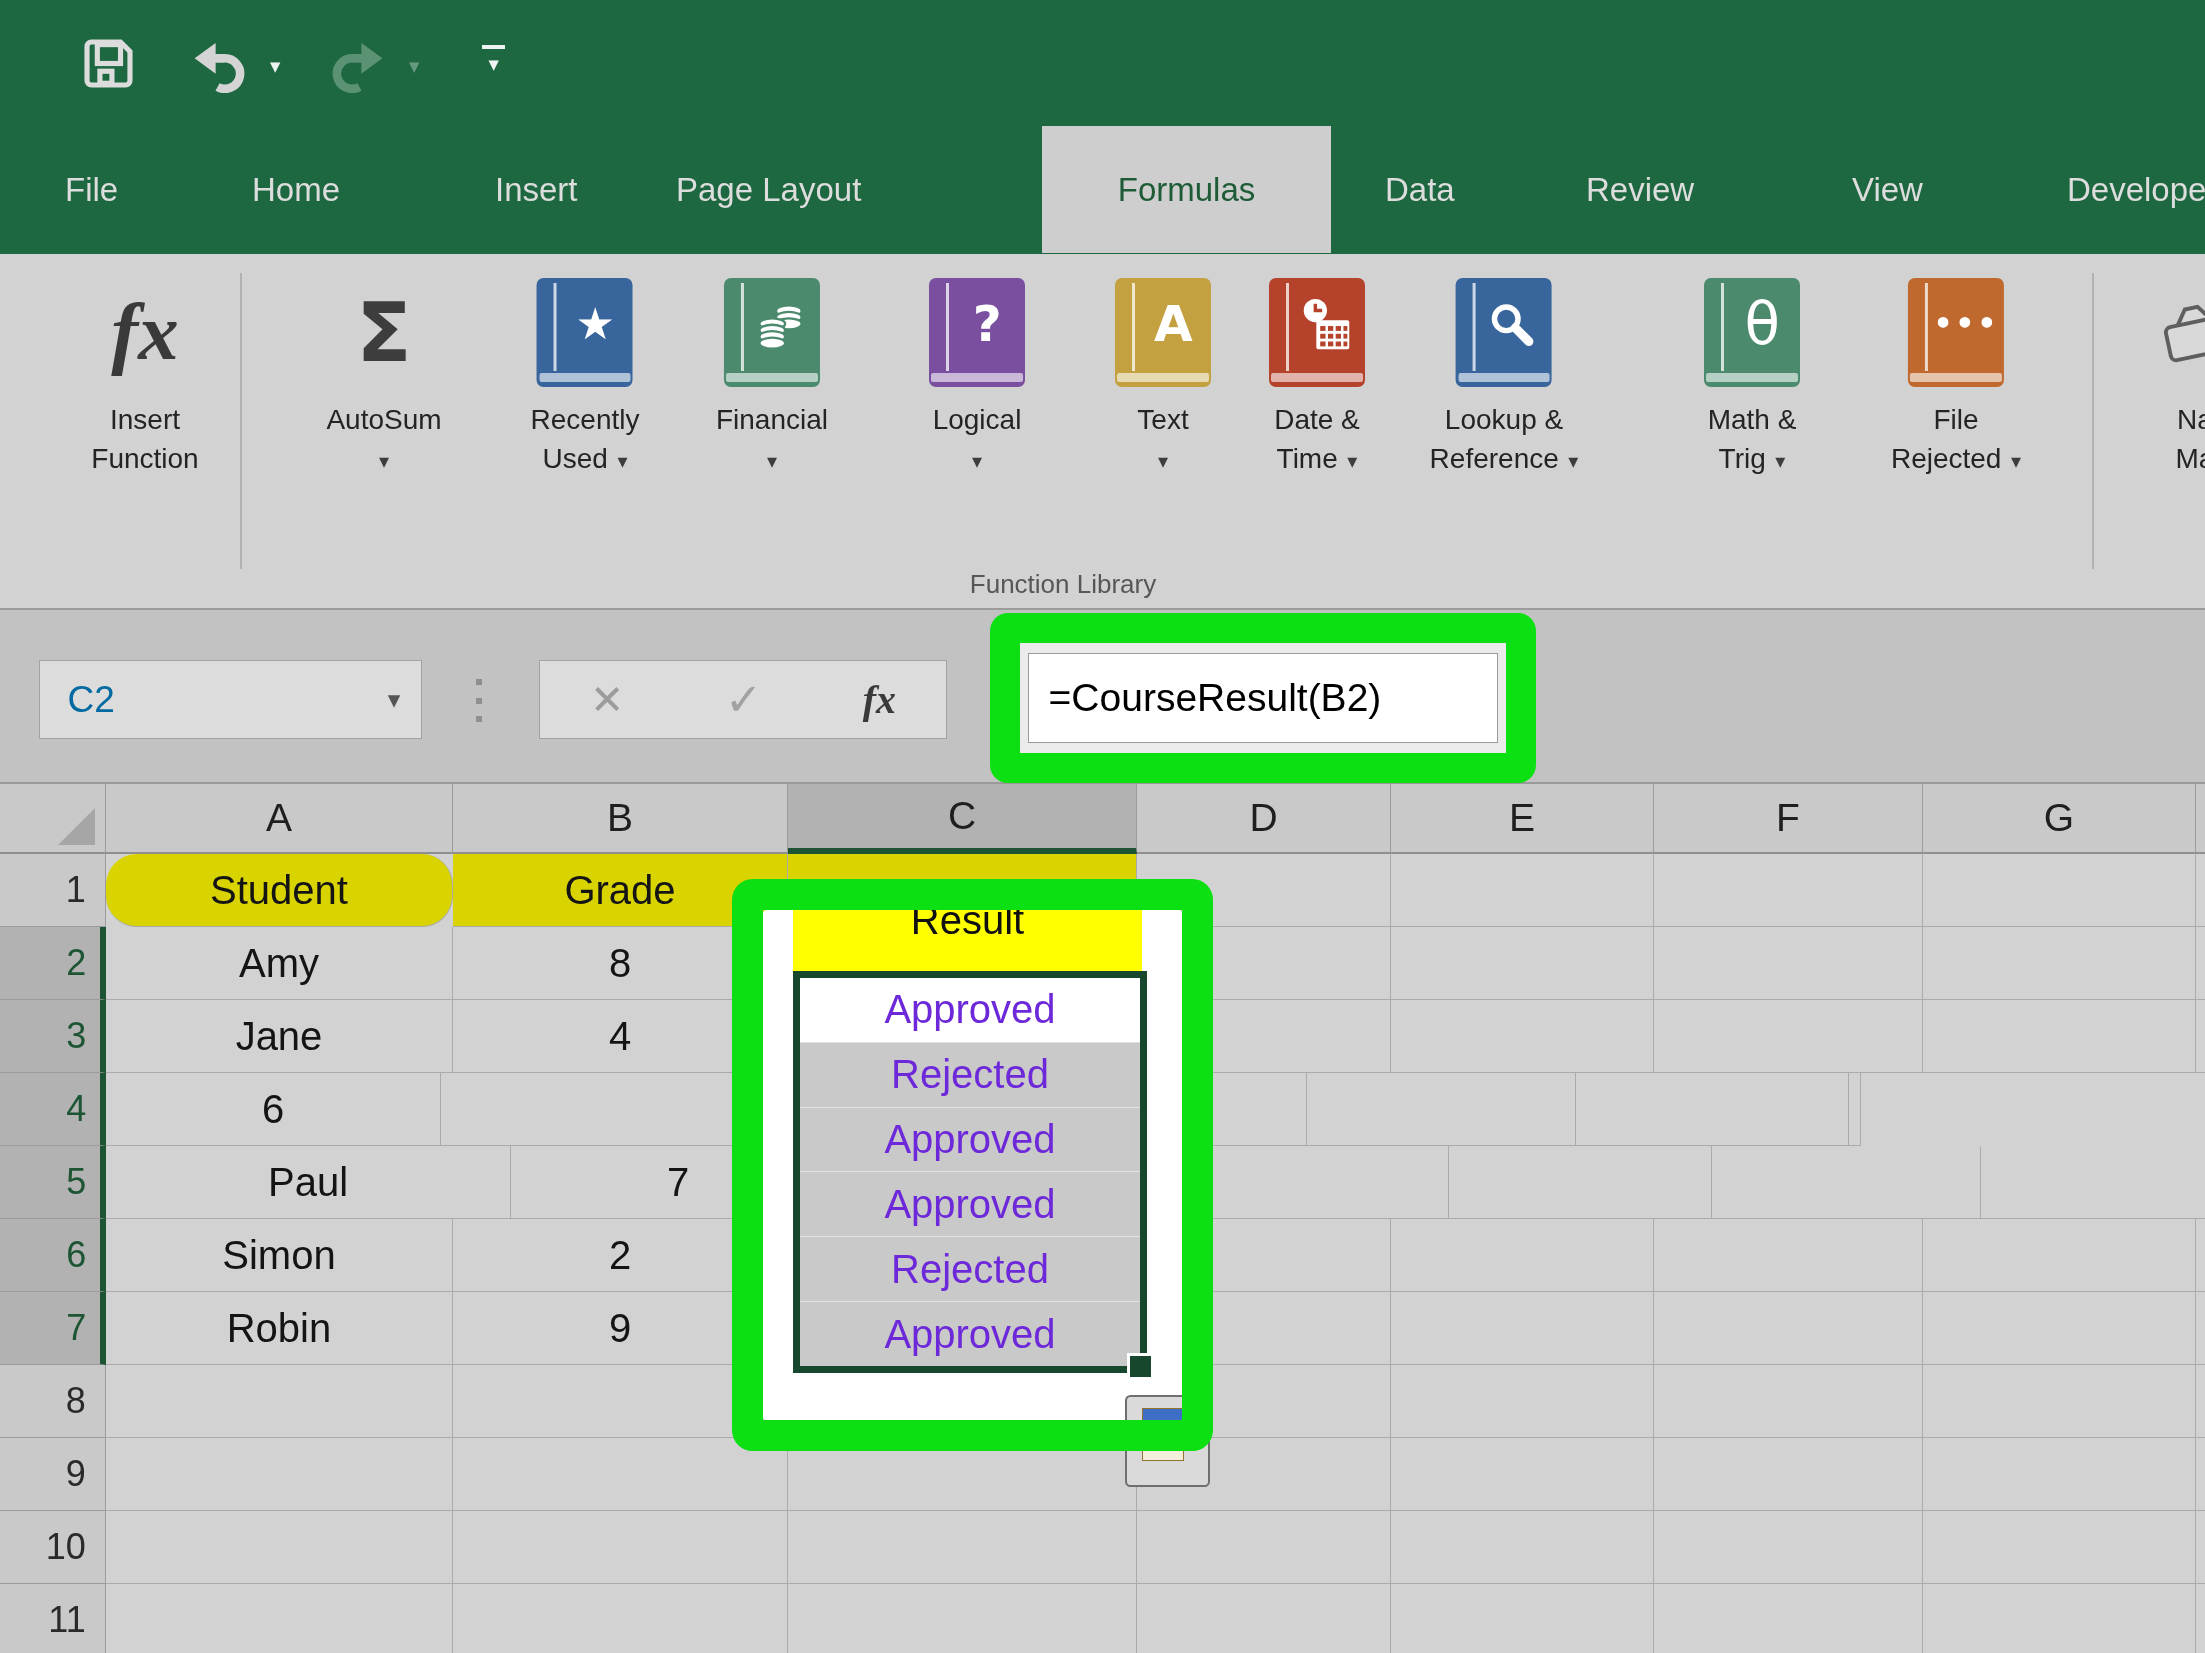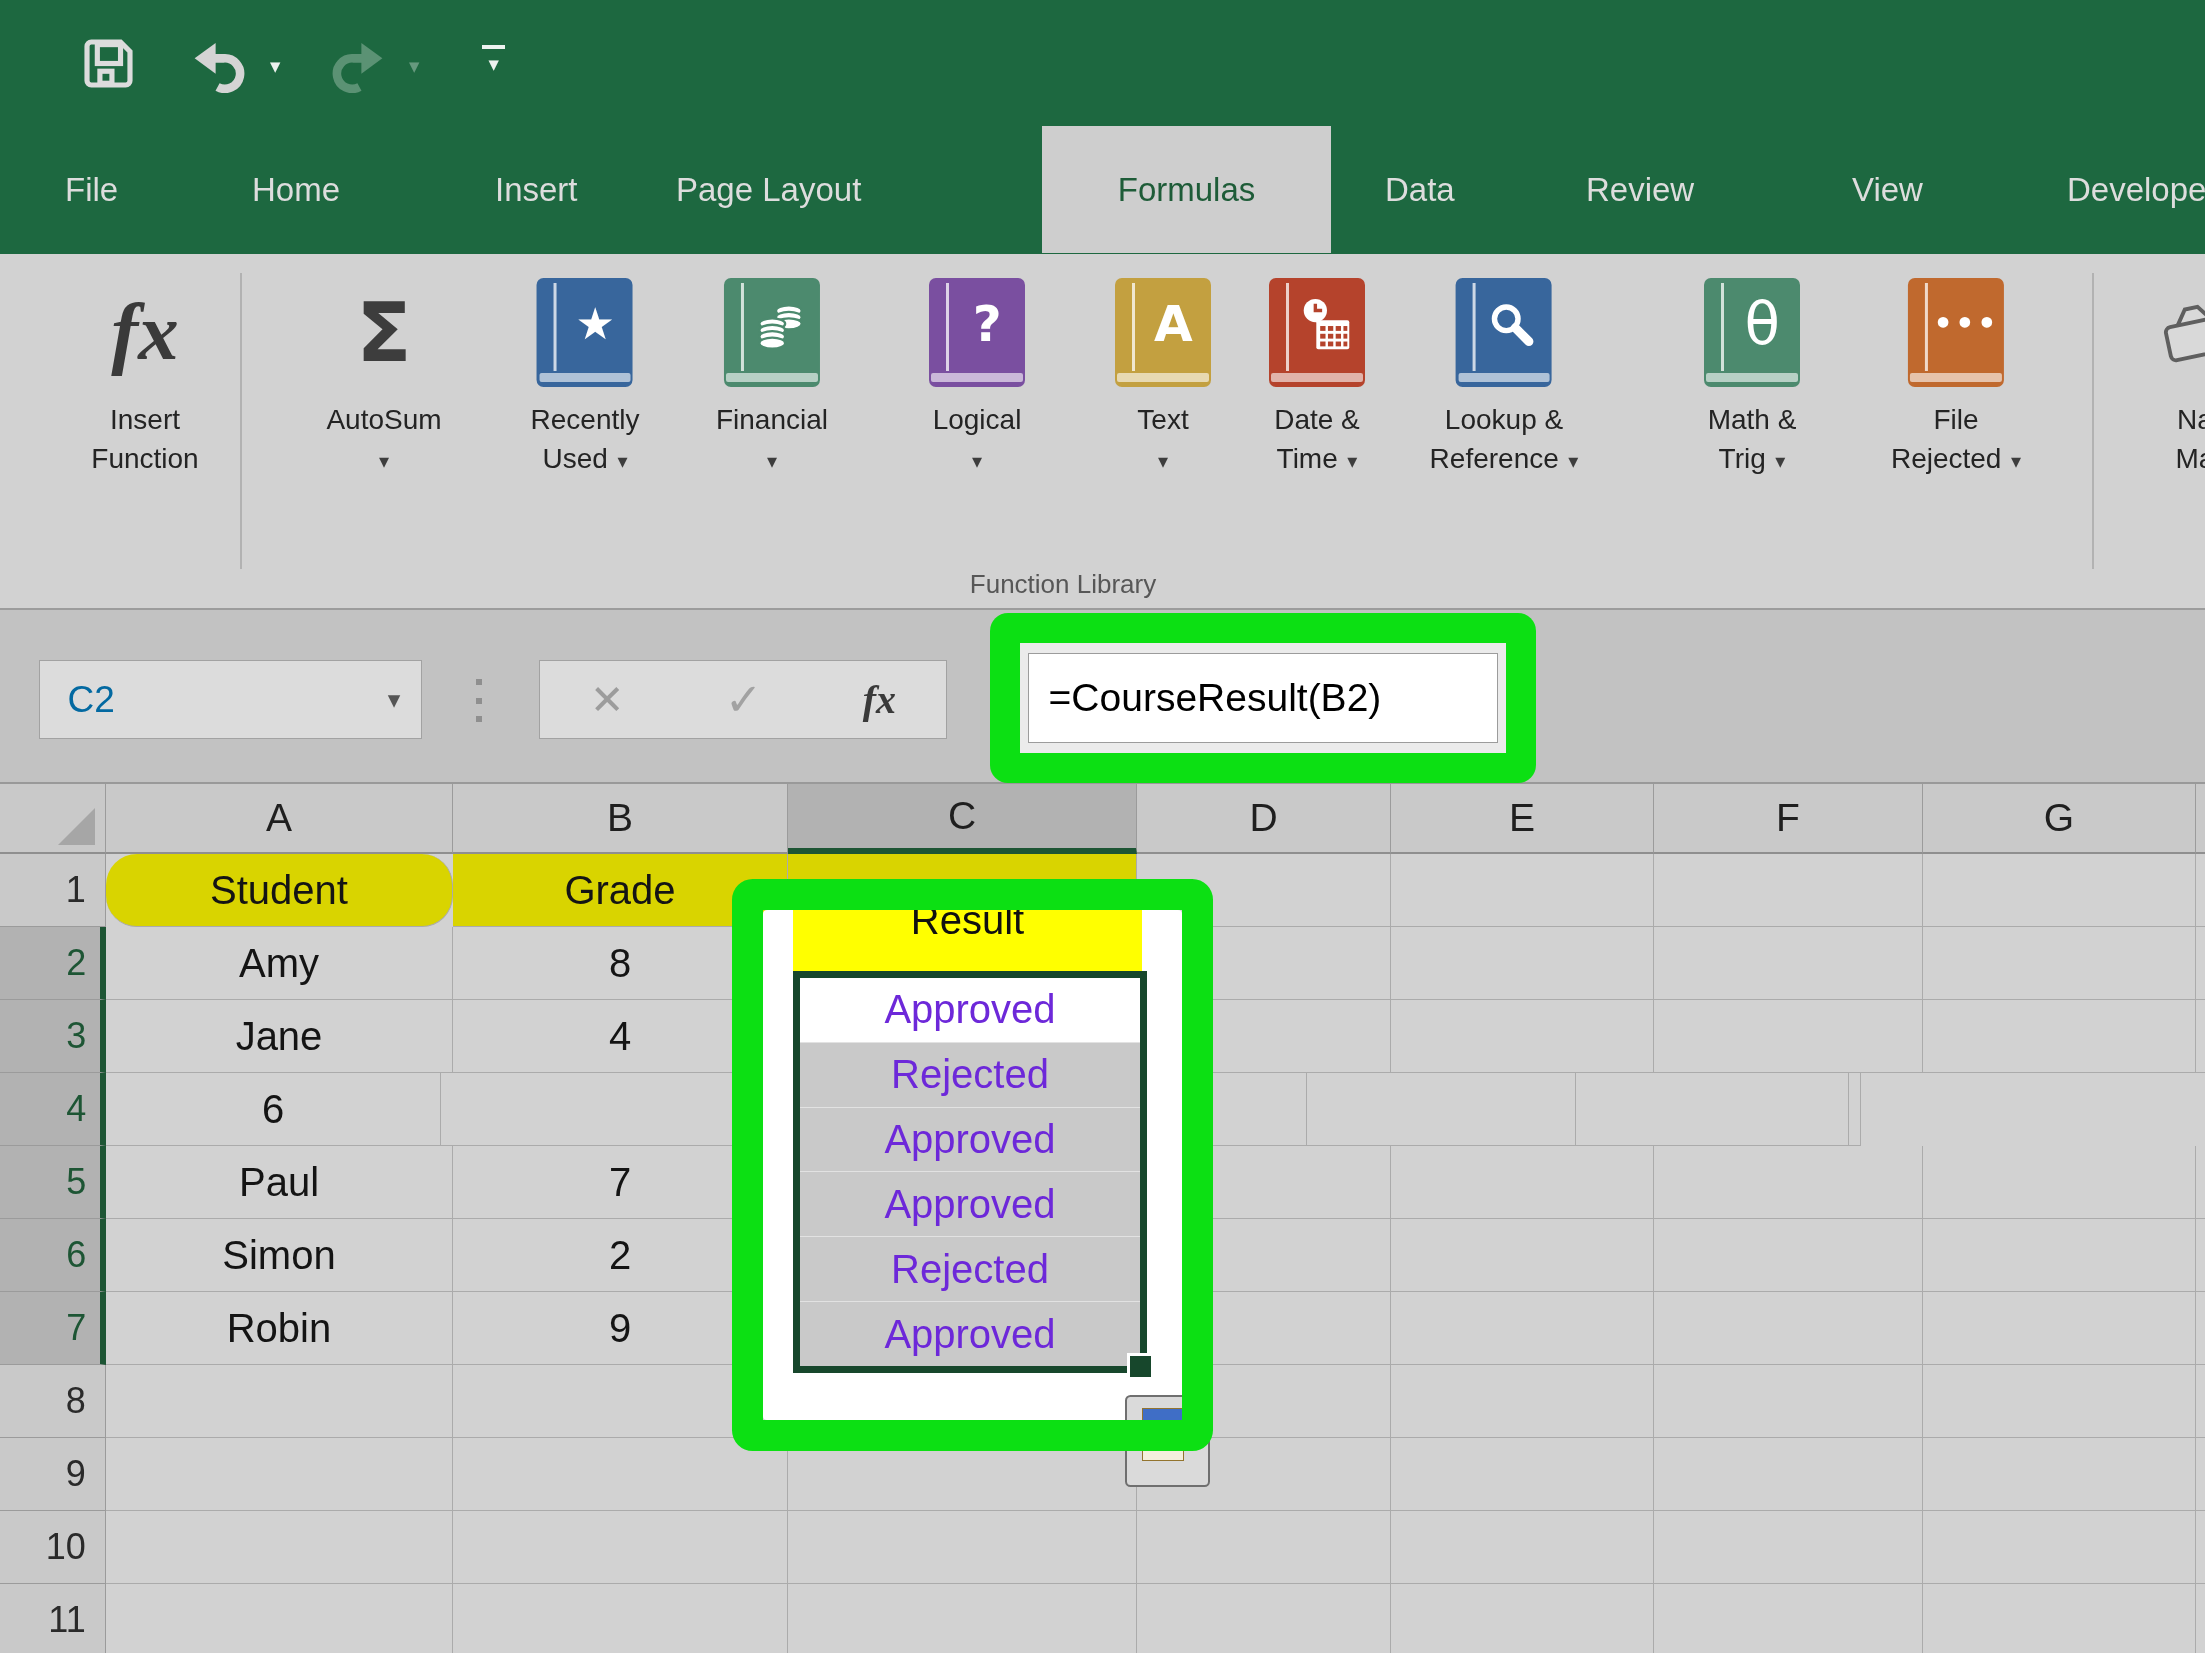--- a/index.html
+++ b/index.html
@@ -410,21 +410,21 @@
         <div class="cell" style="width: 335px;">6</div>
         <div class="cell" style="width: 349px;"></div>
         <div class="cell" style="width: 254px;"></div>
         <div class="cell" style="width: 263px;"></div>
         <div class="cell" style="width: 269px;"></div>
         <div class="cell" style="width: 273px;"></div>
         <div class="cell" style="width: 12.4px;"></div>
       </div>
       <div class="srow">
         <div class="rhd selr" style="width: 106px;">5</div>
-        <div class="cell" style="width: 347px;">Paul</div>
+        <div class="cell" style="width: 405px;">Paul</div>
         <div class="cell" style="width: 335px;">7</div>
         <div class="cell" style="width: 349px;"></div>
         <div class="cell" style="width: 254px;"></div>
         <div class="cell" style="width: 263px;"></div>
         <div class="cell" style="width: 269px;"></div>
         <div class="cell" style="width: 273px;"></div>
         <div class="cell" style="width: 12.4px;"></div>
       </div>
       <div class="srow">
         <div class="rhd selr" style="width: 106px;">6</div>

